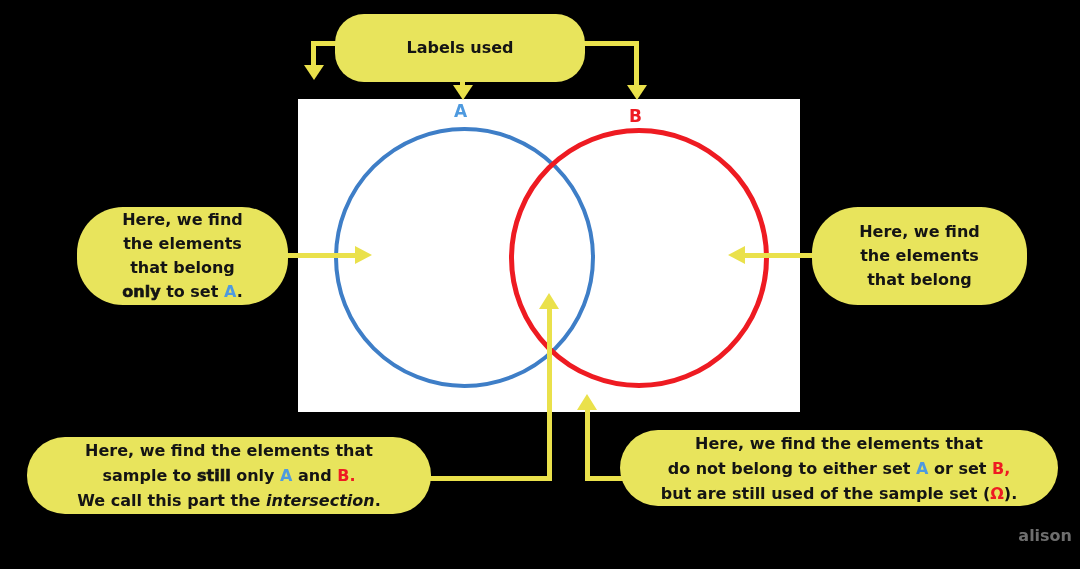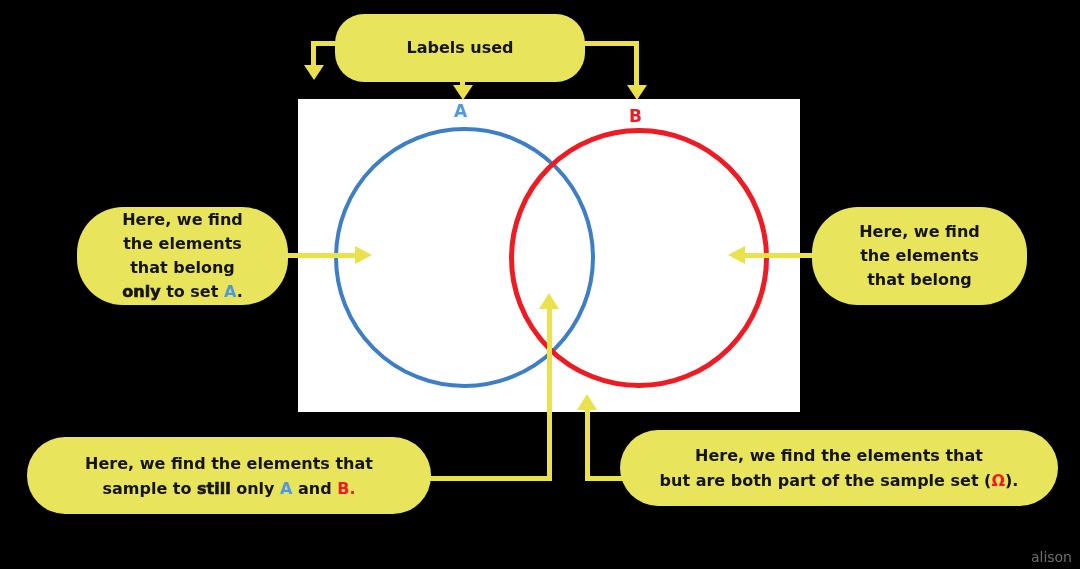--- a/index.html
+++ b/index.html
@@ -36,21 +36,21 @@
   .bubble-only-a{left:77px;top:207px;width:211px;height:98px;border-radius:46px;font-size:16px;line-height:24px;}
   .bubble-only-b{left:812px;top:207px;width:215px;height:98px;border-radius:46px;font-size:16px;line-height:24px;}
   .bubble-intersection{left:27px;top:437px;width:404px;height:77px;border-radius:38px;font-size:16px;line-height:25px;}
   .bubble-neither{left:620px;top:430px;width:438px;height:76px;border-radius:38px;font-size:16px;line-height:25px;}
   
   .seg-xb{font-weight:bold;text-align:center;-webkit-text-stroke:0.6px currentColor;}
   .seg-blue{color:var(--blue_text,#4e9adf);}
   .seg-red{color:var(--red,#ee1b22);}
   .seg-i{font-style:italic;}
   
-  .watermark{position:absolute;right:8px;bottom:4px;z-index:6;color:var(--watermark,#8a8a8a);font-size:14px;font-weight:normal;opacity:.8;}
+  .watermark{position:absolute;right:8px;bottom:24px;z-index:6;color:var(--watermark,#8a8a8a);font-size:16px;font-weight:bold;opacity:.8;}
 </style>
 </head>
 <body>
 
 <div class="stage">
 
   <div class="sample-space"></div>
 
   <div class="circle circle-a"></div>
   <div class="circle circle-b"></div>
@@ -117,25 +117,27 @@
         <div class="line"><span>Here, we find</span></div>
         <div class="line"><span>the elements</span></div>
         <div class="line"><span>that belong</span></div>
       </div>
   </div>
 
   <div class="bubble bubble-intersection">
     <div>
         <div class="line"><span>Here, we find the elements that</span></div>
         <div class="line"><span>sample to </span><span class="seg-xb">still</span><span> only </span><span class="seg-blue">A</span><span> and </span><span class="seg-red">B.</span></div>
+        <div class="line"><span>We call this part the </span><span class="seg-i">intersection</span><span>.</span></div>
       </div>
   </div>
 
   <div class="bubble bubble-neither">
     <div>
         <div class="line"><span>Here, we find the elements that</span></div>
-        <div class="line"><span>but are both part of the sample set (</span><span class="seg-red">Ω</span><span>).</span></div>
+        <div class="line"><span>do not belong to either set </span><span class="seg-blue">A</span><span> or set </span><span class="seg-red">B,</span></div>
+        <div class="line"><span>but are still used of the sample set (</span><span class="seg-red">Ω</span><span>).</span></div>
       </div>
   </div>
 
   <div class="watermark">alison</div>
 
 </div>
 
 </body></html>

